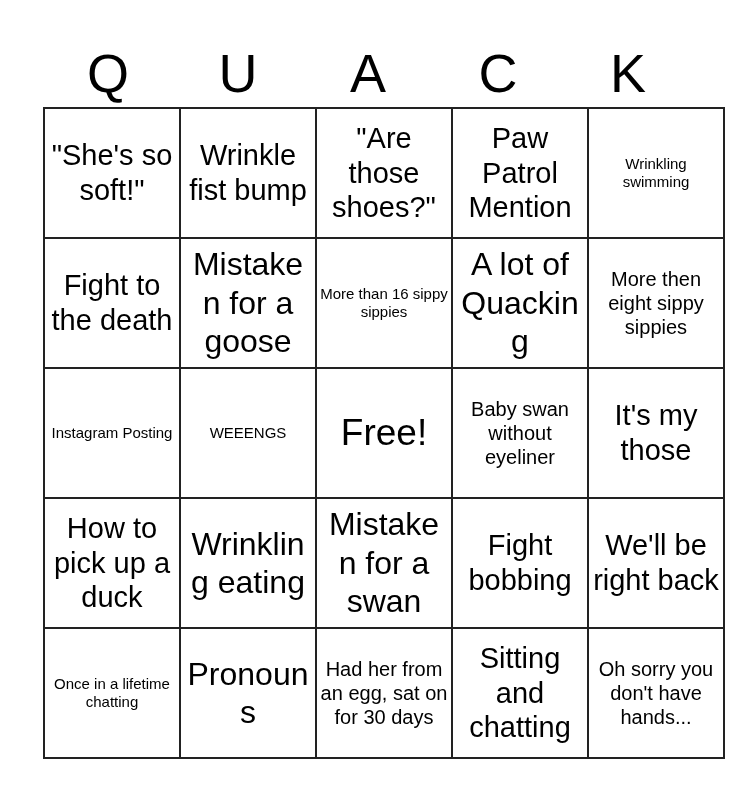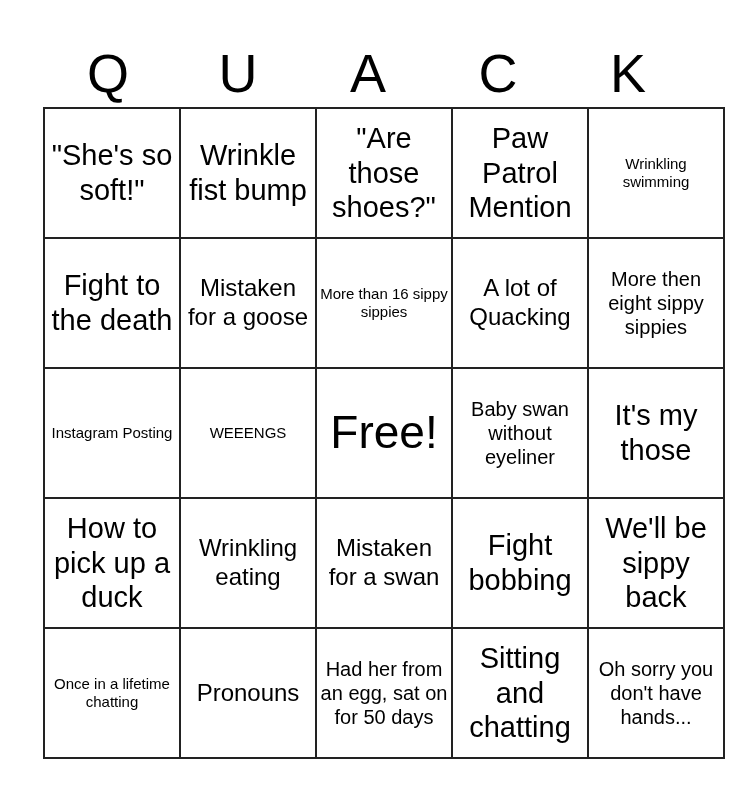--- a/index.html
+++ b/index.html
@@ -1,23 +1,23 @@
 <!DOCTYPE html>
 <html><head>
   <meta charset="utf-8">
   <style>
     html, body { margin: 0; padding: 0; background: #ffffff; }
     body { width: 736px; height: 800px; position: relative; overflow: hidden; font-family: "Liberation Sans", sans-serif; color: #000; }
     .header { position: absolute; left: 43px; top: 40px; width: 650px; height: 66px; display: flex; }
     .header .letter { width: 130px; text-align: center; font-size: 54px; line-height: 66px; font-family: "Liberation Sans", sans-serif; }
     .grid { position: absolute; left: 43px; top: 107px; width: 650px; height: 650px; border-collapse: collapse; table-layout: fixed; }
     .grid td { width: 128px; height: 128px; border: 2px solid #222; padding: 0 3px; text-align: center; vertical-align: middle; line-height: 1.2; word-wrap: break-word; }
-    .s-xl { font-size: 46px; margin-top: 17px; }
+    .s-xl { font-size: 37px; margin-top: 17px; }
     .s-l { font-size: 29px; line-height: 1.3; }
-    .s-m { font-size: 24px; line-height: 1.3; border-radius: 10px; }
+    .s-m { font-size: 32px; line-height: 1.3; border-radius: 10px; }
     .s-s { font-size: 15px; line-height: 1.35; }
     .s-xs { font-size: 20px; line-height: 1.4; margin-left: 32px; }
   </style>
 </head>
 <body>
 
 <div class="header">
   <div class="letter">Q</div>
   <div class="letter">U</div>
   <div class="letter">A</div>
@@ -46,23 +46,23 @@
         <td class="s-s">WEEENGS</td>
         <td class="s-xl">Free!</td>
         <td class="s-xs">Baby swan without eyeliner</td>
         <td class="s-l">It's my those</td>
       </tr>
       <tr>
         <td class="s-l">How to pick up a duck</td>
         <td class="s-m">Wrinkling eating</td>
         <td class="s-m">Mistaken for a swan</td>
         <td class="s-l">Fight bobbing</td>
-        <td class="s-l">We'll be sippy back</td>
+        <td class="s-l">We'll be right back</td>
       </tr>
       <tr>
         <td class="s-s">Once in a lifetime chatting</td>
         <td class="s-m">Pronouns</td>
-        <td class="s-xs">Had her from an egg, sat on for 50 days</td>
+        <td class="s-xs">Had her from an egg, sat on for 30 days</td>
         <td class="s-l">Sitting and chatting</td>
         <td class="s-xs">Oh sorry you don't have hands...</td>
       </tr>
     </tbody>
 </table>
 
 </body></html>

